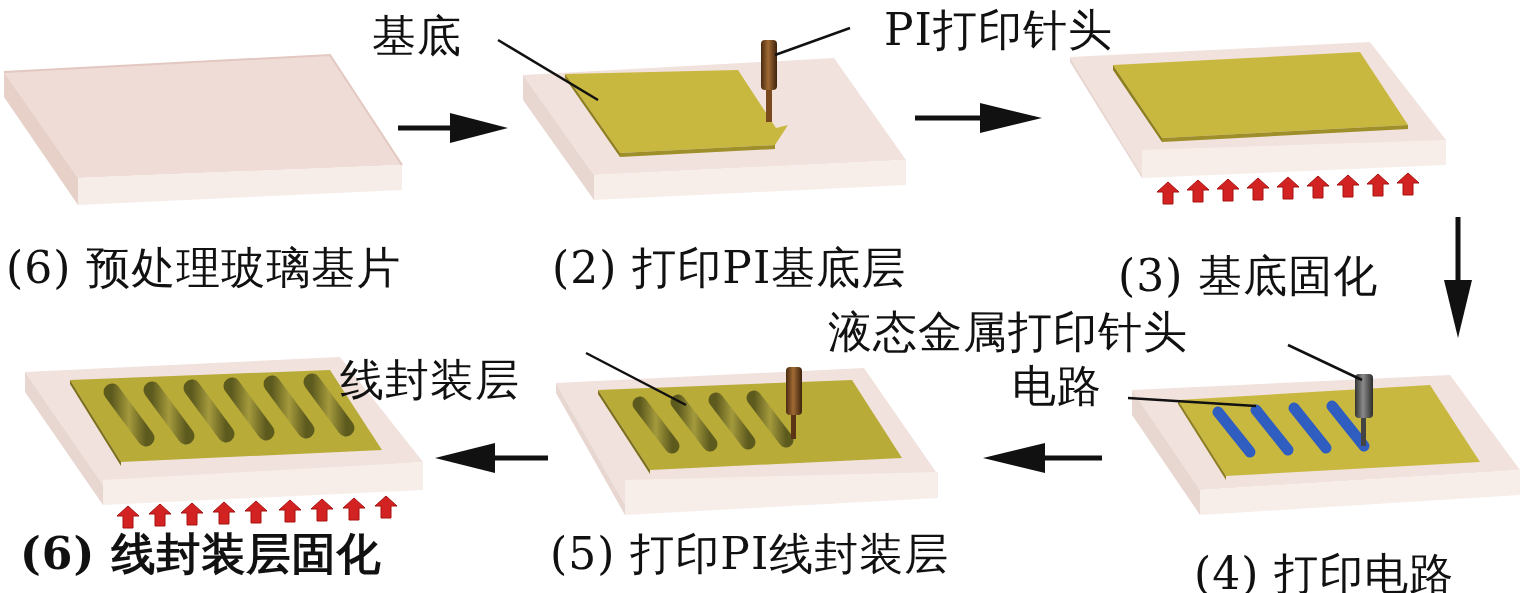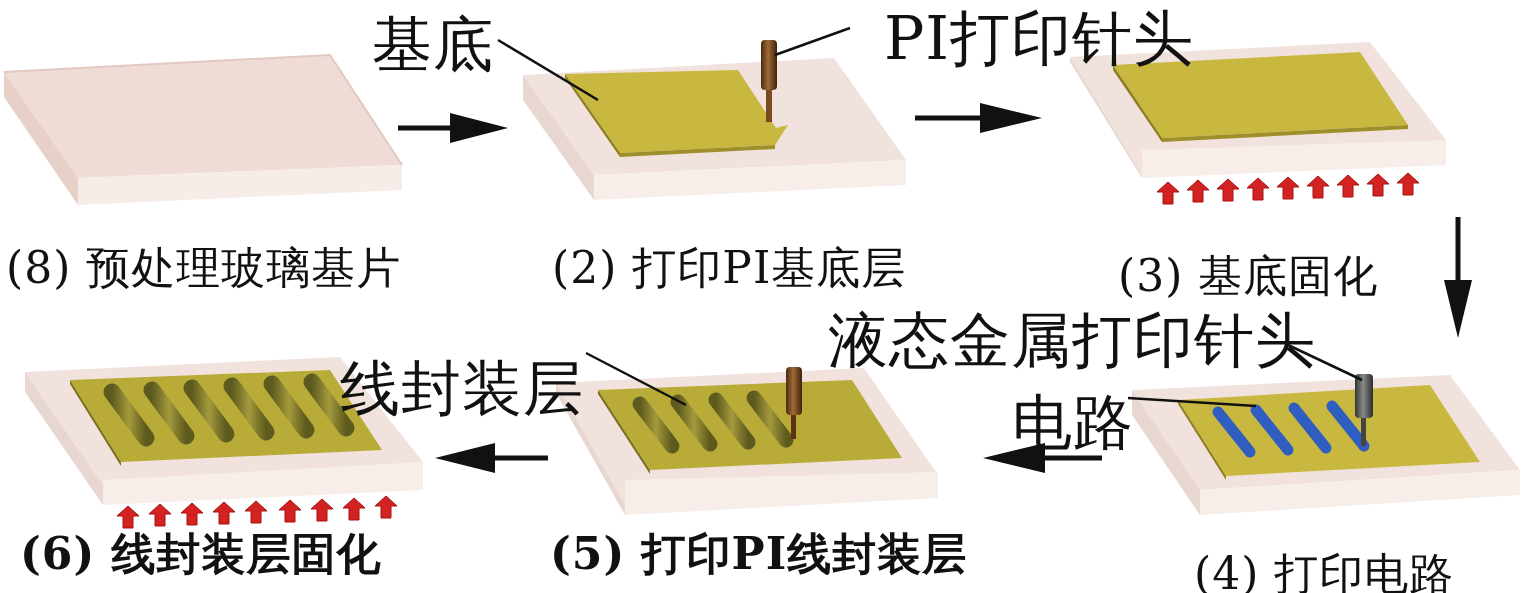--- a/index.html
+++ b/index.html
@@ -1,20 +1,20 @@
 <!DOCTYPE html>
 <html><head>
 <meta charset="utf-8">
 <style>
   html, body { margin:0; padding:0; background:#ffffff; }
   body { width:1531px; height:593px; position:relative; overflow:hidden;
          font-family:"DejaVu Serif","Liberation Serif",serif; color:#111; }
   .abs { position:absolute; }
   .caption { font-size:44px; line-height:1; white-space:nowrap; letter-spacing:1px; }
-  .callout { font-size:60px; line-height:1; white-space:nowrap; letter-spacing:1px; }
+  .callout { font-size:44px; line-height:1; white-space:nowrap; letter-spacing:1px; }
   svg.layer { position:absolute; left:0; top:0; }
 </style>
 </head>
 <body>
 
 <svg class="layer" width="1531" height="593" viewBox="0 0 1531 593">
   <defs>
     <g id="heatArrow">
       <polygon points="0,-12 11,-2 5,-2 5,10 -5,10 -5,-2 -11,-2" fill="#d22222" stroke="#a81010" stroke-width="1"></polygon>
     </g>
@@ -161,21 +161,21 @@
     <line x1="775" y1="55" x2="850" y2="28"></line>
     <line x1="1288" y1="345" x2="1362" y2="380"></line>
     <line x1="1128" y1="398" x2="1256" y2="406"></line>
     <line x1="586" y1="353" x2="686" y2="405"></line>
   </g>
 </svg>
 
 <div class="abs callout" style="left:372px;top:14px;">基底</div>
 <div class="abs callout" style="left:884px;top:8px;">PI打印针头</div>
 <div class="abs callout" style="left:808px;top:310px;margin-left:20px;">液态金属打印针头</div>
-<div class="abs callout" style="left:1012px;top:364px;margin-top:28px;">电路</div>
+<div class="abs callout" style="left:1012px;top:364px;">电路</div>
 <div class="abs callout" style="left:340px;top:318px;margin-top:40px;">线封装层</div>
 
-<div class="abs caption" style="left:6px;top:246px;">(8) 预处理玻璃基片</div>
+<div class="abs caption" style="left:6px;top:246px;">(6) 预处理玻璃基片</div>
 <div class="abs caption" style="left:552px;top:246px;">(2) 打印PI基底层</div>
 <div class="abs caption" style="left:1118px;top:226px;margin-top:28px;">(3) 基底固化</div>
 <div class="abs caption" style="left:1194px;top:532px;margin-top:20px;">(4) 打印电路</div>
-<div class="abs caption" style="left:550px;top:532px;font-weight:bold;">(5) 打印PI线封装层</div>
+<div class="abs caption" style="left:550px;top:532px;">(5) 打印PI线封装层</div>
 <div class="abs caption" style="left:20px;top:532px;font-weight:bold;">(6) 线封装层固化</div>
 
 </body></html>

